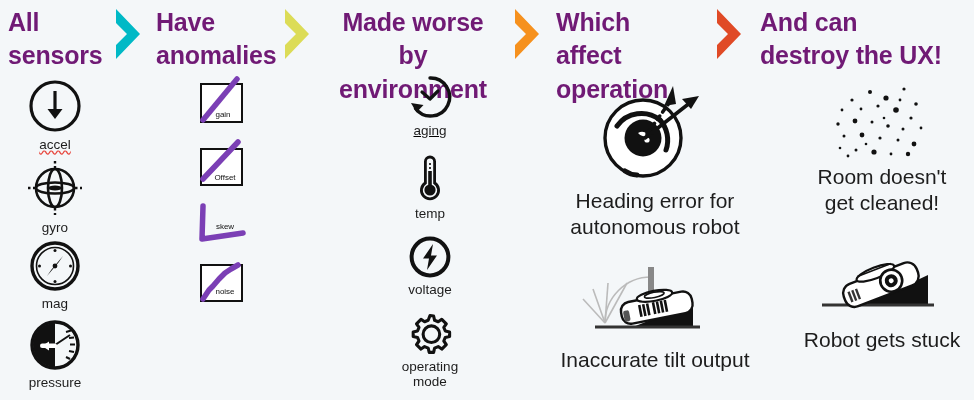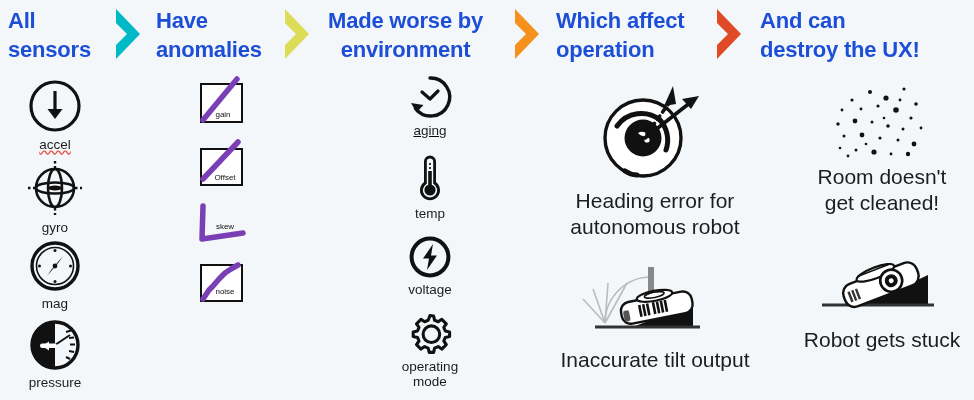--- a/index.html
+++ b/index.html
@@ -30,23 +30,23 @@
   }
 
   .head-cell {
     display: flex;
     align-items: flex-start;
     padding-top: 6px;
   }
 
   .head-title {
     font-weight: bold;
-    font-size: 22px;
+    font-size: 25px;
     line-height: 1.33;
-    color: #1d4ed8;
+    color: #701a75;
     letter-spacing: -0.2px;
     white-space: pre-line;
   }
 
   .chevron {
     flex: none;
     display: block;
   }
 
   

